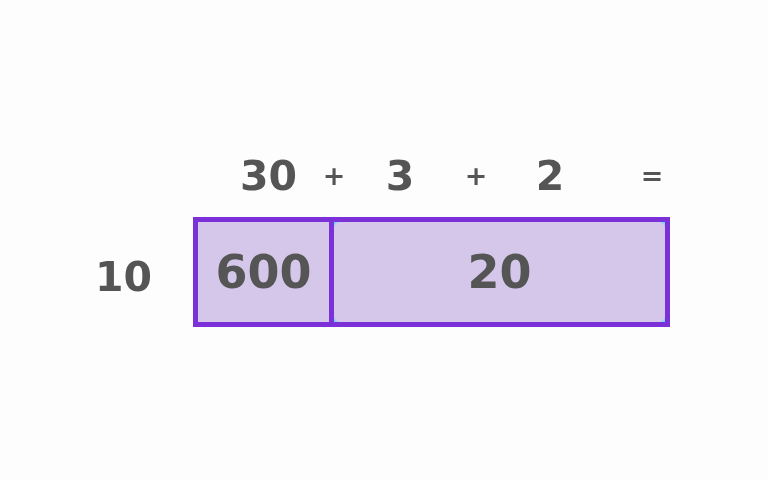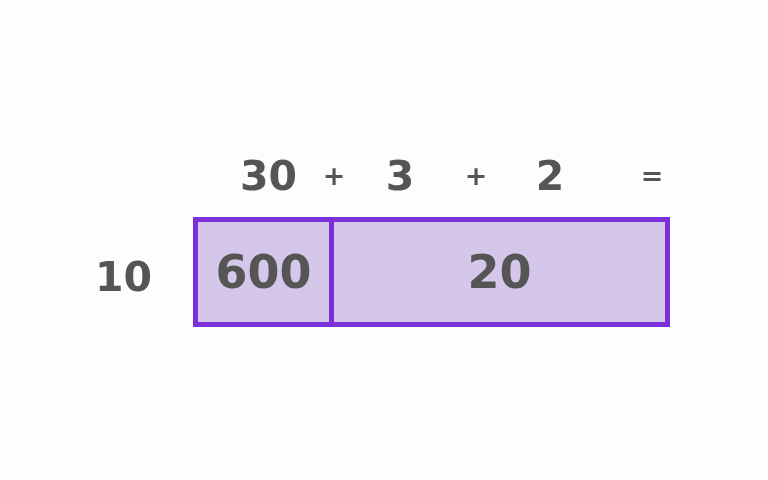--- a/index.html
+++ b/index.html
@@ -98,21 +98,21 @@
     font-weight: bold;
     color: #555555;
     white-space: nowrap;
     border-right: 5px solid #7c30d8;
   }
   .model-cell:last-child {
     border-right: none;
   }
   #cell-0 { flex: 0 0 136px; }
   #cell-1 { flex: 0 0 144px; }
-  #cell-2 { flex: 1 1 auto; }
+  #cell-2 { flex: 1 1 auto; border-radius: 6px; }
 </style>
 </head>
 <body>
 
 <div id="stage">
 
   <div id="expression-row">
     <div class="expr-term" id="term-tens">30</div>
 
     <div class="expr-op" id="op-plus-1">+</div>

